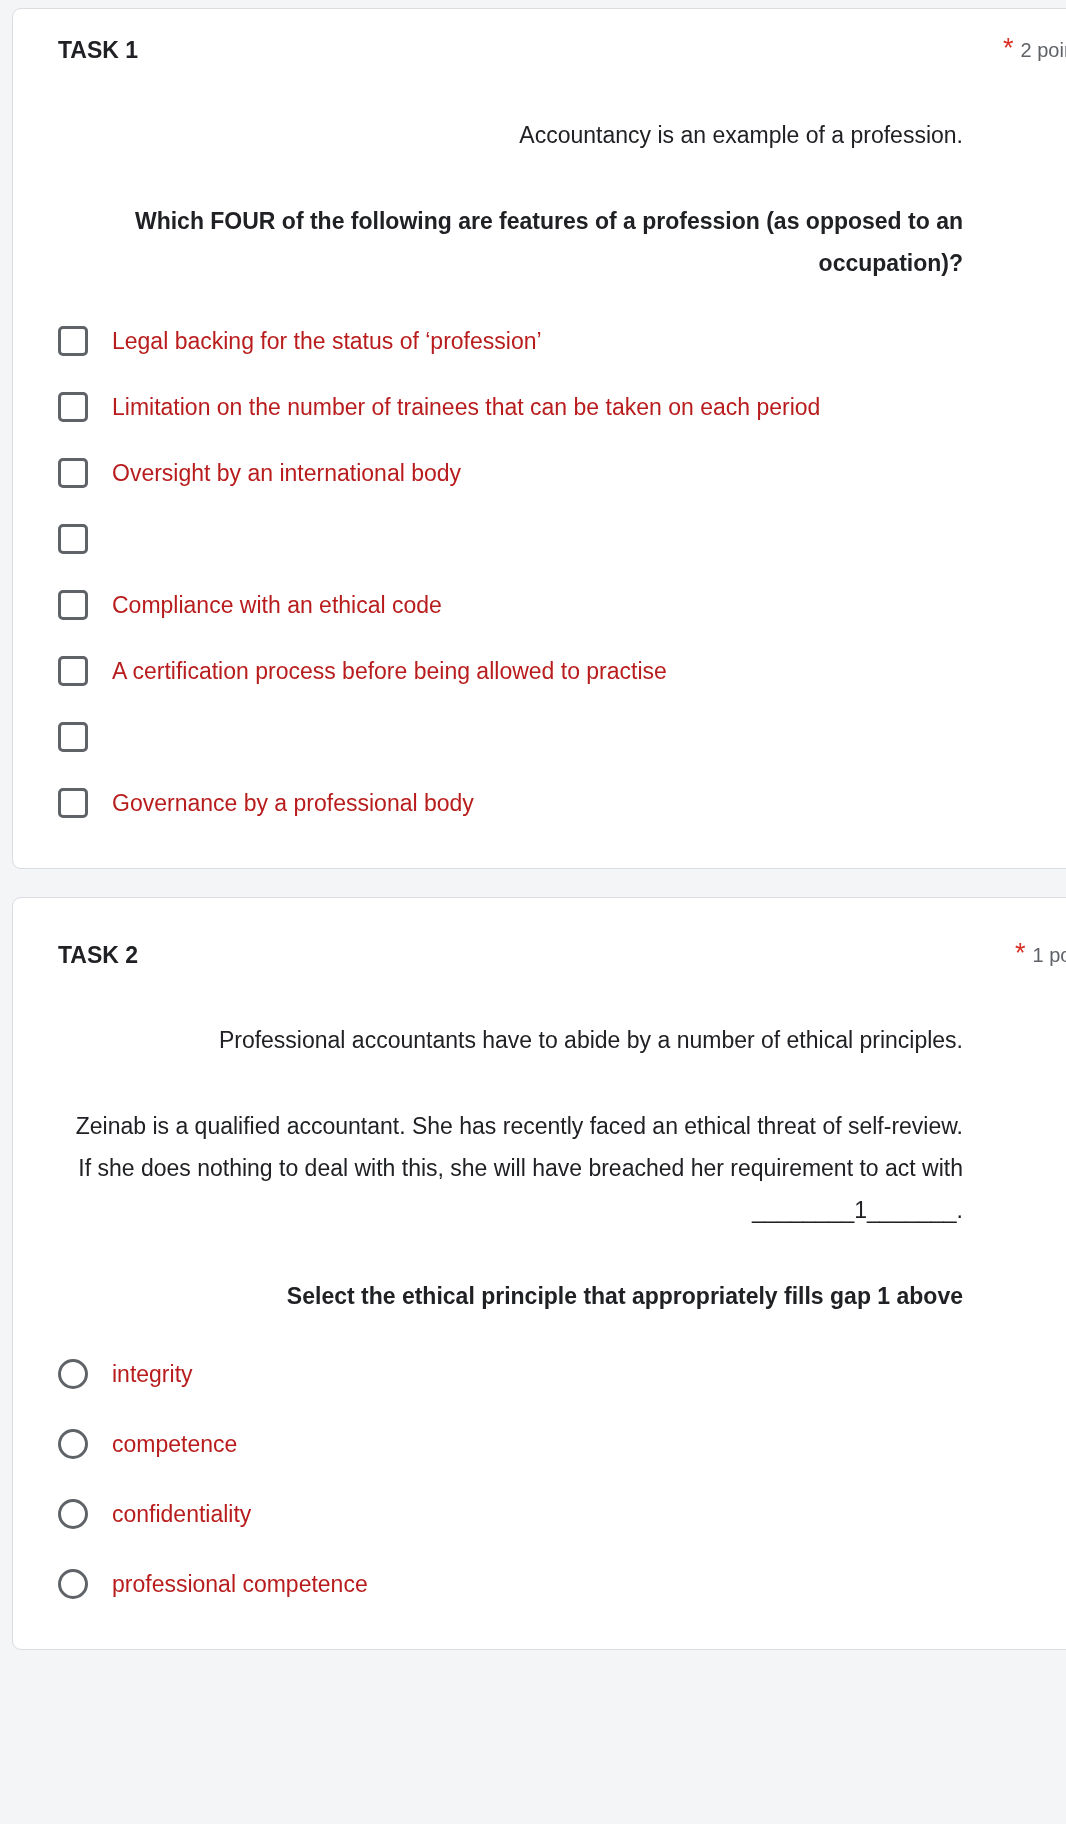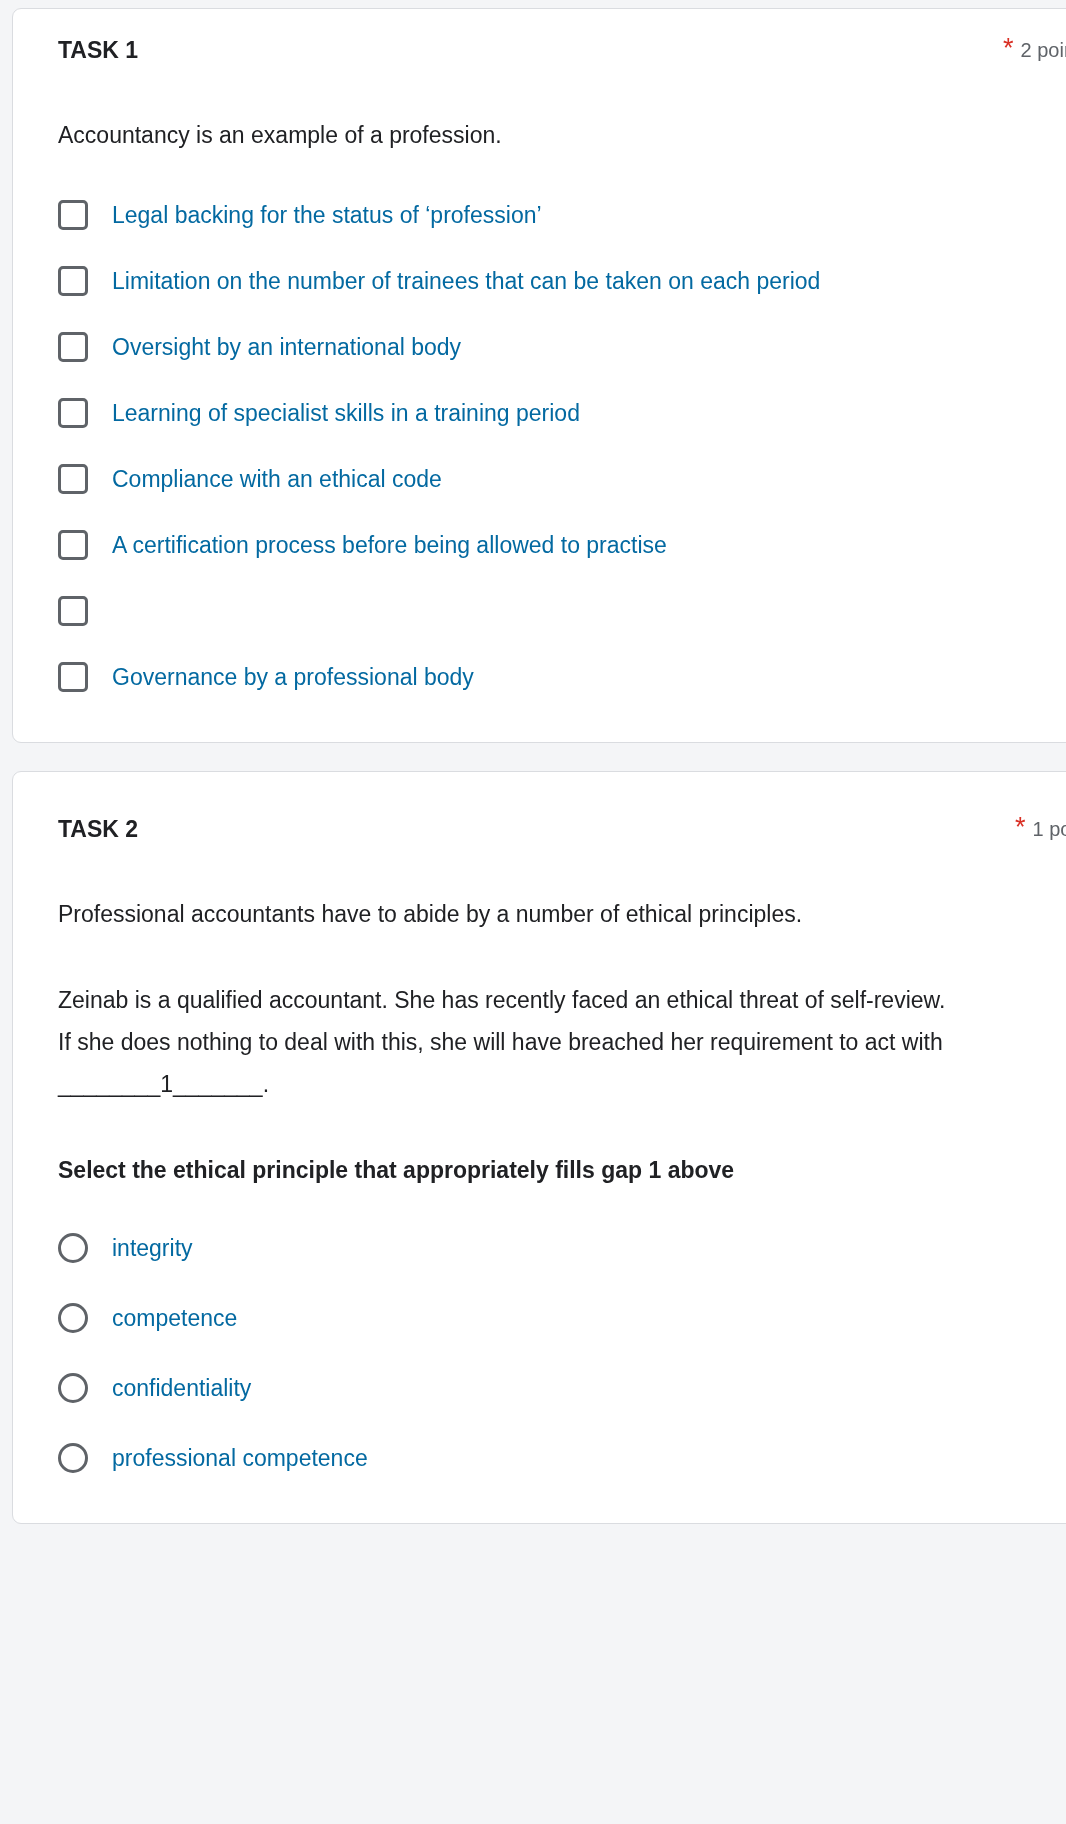--- a/index.html
+++ b/index.html
@@ -46,20 +46,21 @@
     color: #5f6368;
     font-size: 20px;
     line-height: 30px;
   }
   .para {
     font-size: 23px;
     line-height: 42px;
     max-width: 905px;
     margin-bottom: 44px;
     color: #202124;
+    text-align: right;
   }
   .para.bold {
     font-weight: 700;
     margin-bottom: 42px;
   }
   .opts { margin-top: 2px; }
   .opt-row {
     display: flex;
     align-items: center;
     margin-bottom: 36px;
@@ -80,56 +81,56 @@
     height: 30px;
     flex: 0 0 30px;
     border: 3px solid #5f6368;
     border-radius: 50%;
     background: #ffffff;
   }
   .opt-label {
     font-size: 23px;
     line-height: 30px;
     margin-left: 24px;
-    color: #0369a1;
+    color: #b91c1c;
   }
   .card-gap { height: 28px; }
   .top-gap { height: 8px; }
   .t2 .card-inner { padding-top: 44px; }
   .t2 .points-badge { top: 42px; left: 1002px; }
 </style>
 </head>
 <body>
 
 <div class="top-gap"></div>
 
 <div class="card">
   <div class="points-badge">
     <span class="asterisk">*</span>
     <span class="points-text">2 points</span>
   </div>
   <div class="card-inner">
     <div class="card-title">TASK 1</div>
     <div class="para">Accountancy is an example of a profession.</div>
+    <div class="para bold">Which FOUR of the following are features of a profession (as opposed to an occupation)?</div>
     <div class="opts">
       <div class="opt-row">
         <span class="checkbox"></span>
         <span class="opt-label">Legal backing for the status of ‘profession’</span>
       </div>
       <div class="opt-row">
         <span class="checkbox"></span>
         <span class="opt-label">Limitation on the number of trainees that can be taken on each period</span>
       </div>
       <div class="opt-row">
         <span class="checkbox"></span>
         <span class="opt-label">Oversight by an international body</span>
       </div>
       <div class="opt-row">
         <span class="checkbox"></span>
-        <span class="opt-label">Learning of specialist skills in a training period</span>
       </div>
       <div class="opt-row">
         <span class="checkbox"></span>
         <span class="opt-label">Compliance with an ethical code</span>
       </div>
       <div class="opt-row">
         <span class="checkbox"></span>
         <span class="opt-label">A certification process before being allowed to practise</span>
       </div>
       <div class="opt-row">

